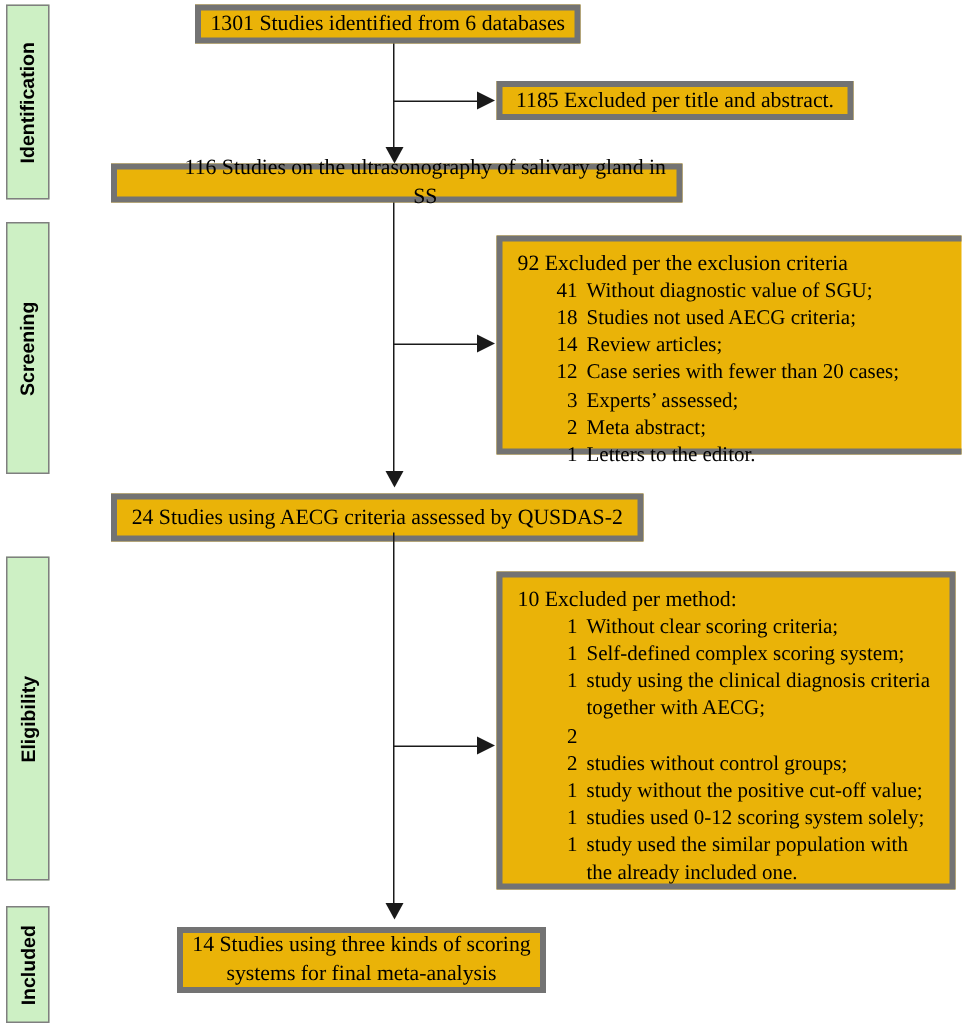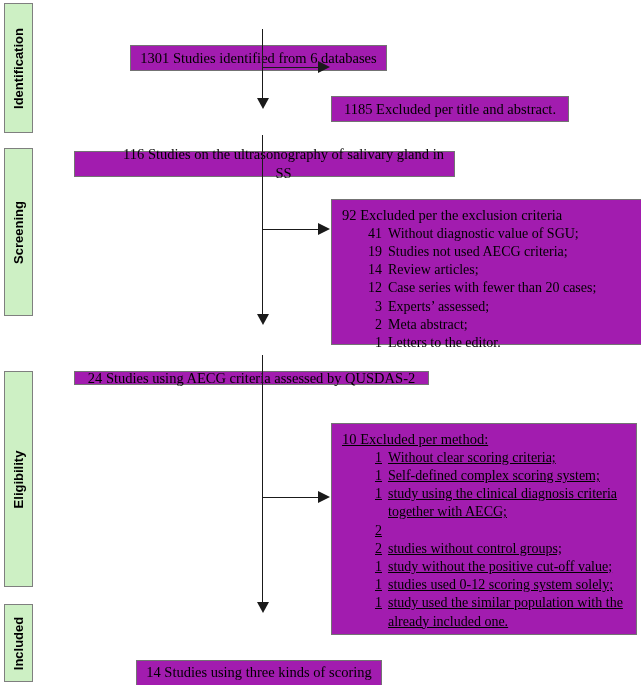--- a/index.html
+++ b/index.html
@@ -33,26 +33,25 @@
     font-weight: bold;
     font-size: 13px;
     letter-spacing: 0px;
     color: #000000;
     line-height: 1;
   }
 
   
   .box {
     position: absolute;
-    background: #a21caf;
-    border: 1px solid #737373;
+    background: #eab308;
+    border: 4px solid #737373;
     box-sizing: border-box;
     font-size: 14.5px;
     line-height: 1.28;
-    margin-top: 42px;
   }
   .box.center {
     display: flex;
     align-items: center;
     justify-content: center;
     text-align: center;
     padding: 2px 6px;
   }
   .box.center .box-text {
     white-space: pre-line;
@@ -160,21 +159,21 @@
 <div class="arrow-right" style="left:318px; top:223px;"></div>
 
 <div class="box listbox" style="left:331px; top:157px; width:370px; height:146px;">
   <div class="list-head">92 Excluded per the exclusion criteria</div>
   <ul class="list-items">
     <li>
       <span class="li-count">41</span>
       <span class="li-text">Without diagnostic value of SGU;</span>
     </li>
     <li>
-      <span class="li-count">19</span>
+      <span class="li-count">18</span>
       <span class="li-text">Studies not used AECG criteria;</span>
     </li>
     <li>
       <span class="li-count">14</span>
       <span class="li-text">Review articles;</span>
     </li>
     <li>
       <span class="li-count">12</span>
       <span class="li-text">Case series with fewer than 20 cases;</span>
     </li>
@@ -186,31 +185,31 @@
       <span class="li-count">2</span>
       <span class="li-text">Meta abstract;</span>
     </li>
     <li>
       <span class="li-count">1</span>
       <span class="li-text">Letters to the editor.</span>
     </li>
   </ul>
 </div>
 
-<div class="box center" style="left:74px; top:329px; width:355px; height:14px;">
+<div class="box center" style="left:74px; top:329px; width:355px; height:32px;">
   <span class="box-text">24 Studies using AECG criteria assessed by QUSDAS-2</span>
 </div>
 
 <div class="vline" style="left:262px; top:355px; height:254px;"></div>
 <div class="arrow-down" style="left:257px; top:602px;"></div>
 
 <div class="hline" style="left:262px; top:497px; width:57px;"></div>
 <div class="arrow-right" style="left:318px; top:491px;"></div>
 
-<div class="box listbox" style="left:331px; top:381px; width:306px; height:212px;text-decoration:underline;">
+<div class="box listbox" style="left:331px; top:381px; width:306px; height:212px;">
   <div class="list-head">10 Excluded per method:</div>
   <ul class="list-items">
     <li>
       <span class="li-count">1</span>
       <span class="li-text">Without clear scoring criteria;</span>
     </li>
     <li>
       <span class="li-count">1</span>
       <span class="li-text">Self-defined complex scoring system;</span>
     </li>
@@ -233,16 +232,16 @@
       <span class="li-count">1</span>
       <span class="li-text">studies used 0-12 scoring system solely;</span>
     </li>
     <li>
       <span class="li-count">1</span>
       <span class="li-text">study used the similar population with the already included one.</span>
     </li>
   </ul>
 </div>
 
-<div class="box center" style="left:136px; top:618px; width:246px; height:44px;">
+<div class="box center" style="left:118px; top:618px; width:246px; height:44px;">
   <span class="box-text">14 Studies using three kinds of scoring
 systems for final meta-analysis</span>
 </div>
 
 </body></html>

